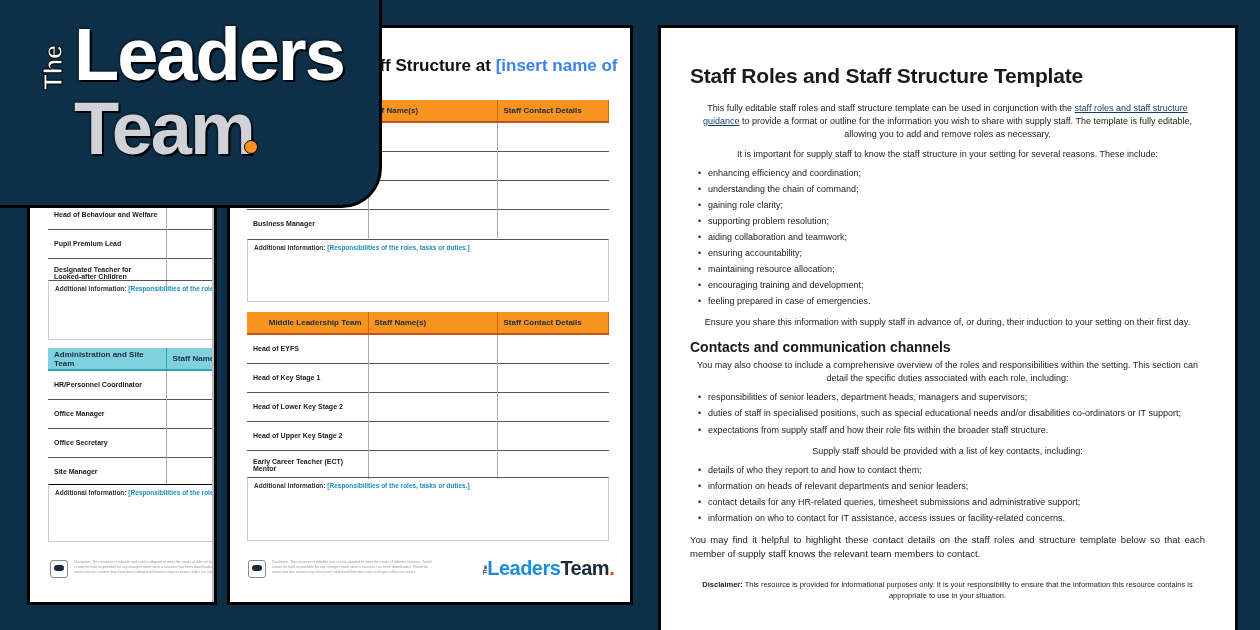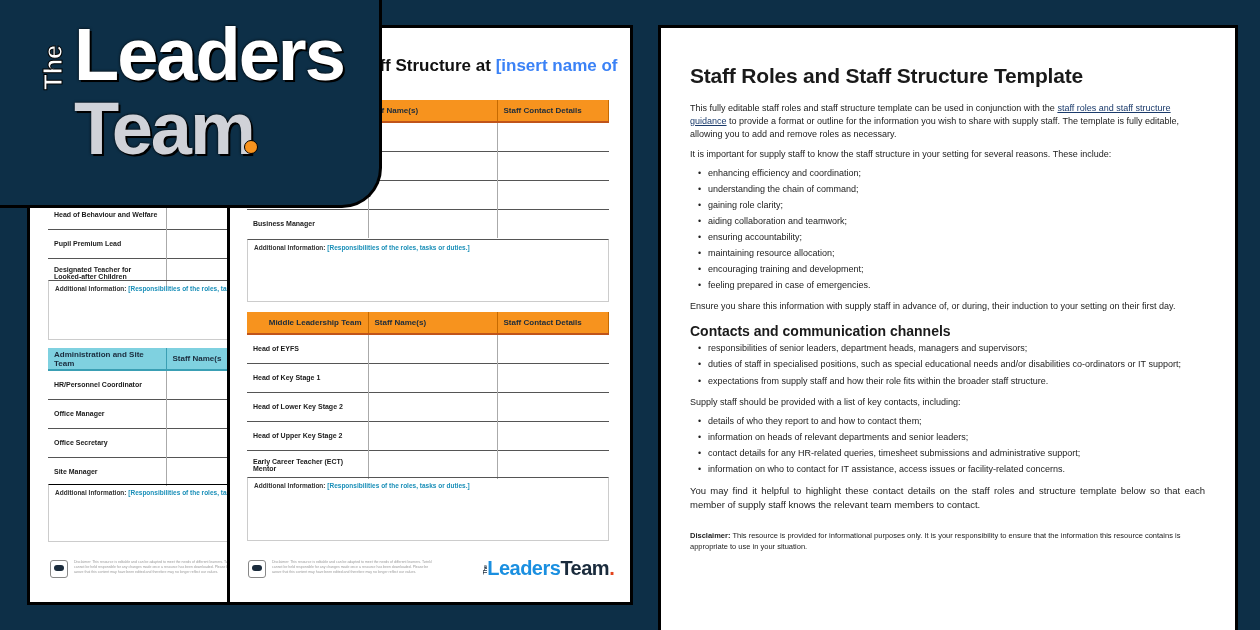--- a/index.html
+++ b/index.html
@@ -2,21 +2,21 @@
 <html><head>
 <meta charset="utf-8">
 <style>
   * { box-sizing: border-box; margin: 0; padding: 0; }
   html, body { width: 1260px; height: 630px; overflow: hidden; }
   body { background: #0d2f47; font-family: "Liberation Sans", sans-serif; position: relative; color: #1a1a1a; }
 
   .page { position: absolute; background: #fff; box-shadow: 0 0 0 3px #000; overflow: hidden; }
 
   
-  #page-back { left: 30px; top: 28px; width: 200px; height: 574px; border-right: 2px solid #bbb; }
+  #page-back { left: 30px; top: 28px; width: 184px; height: 574px; border-right: 2px solid #bbb; }
   
   #page-mid { left: 230px; top: 28px; width: 400px; height: 574px; }
   
   #page-main { left: 661px; top: 28px; width: 574px; height: 602px; }
 
   
   .tbl { position: absolute; border-collapse: collapse; font-size: 7px; font-weight: bold; }
   .tbl th { text-align: left; padding: 0 6px; height: 22px; color: #1a2b3c; font-size: 8px; }
   .tbl td { border-top: 1px solid #555; border-right: 1px solid #aaa; padding: 0 6px; height: 29px; vertical-align: middle; }
   .tbl td:last-child { border-right: none; }
@@ -35,21 +35,21 @@
   .mini-brand { position: absolute; font-size: 20px; font-weight: bold; white-space: nowrap; letter-spacing: -0.5px; }
   .mini-brand .the { font-size: 6px; display: inline-block; transform: rotate(-90deg); color: #1a2b3c; vertical-align: middle; margin-right: -2px; }
   .mini-brand .lead { color: #1a8fe0; }
   .mini-brand .team { color: #1a2b3c; }
   .mini-brand .dot { color: #e3431c; }
 
   
   .doc { position: absolute; left: 29px; top: 36px; width: 515px; font-family: "Liberation Sans", sans-serif; }
   .doc h1 { font-size: 21px; font-weight: bold; color: #1a1a1a; margin-bottom: 14px; letter-spacing: -0.2px; }
   .doc h2 { font-size: 14px; font-weight: bold; color: #1a1a1a; margin: 10px 0 4px; }
-  .doc p { font-size: 9px; line-height: 13px; margin-bottom: 7px; color: #222; }
+  .doc p { font-size: 9px; line-height: 13px; margin-bottom: 7px; color: #222; text-align: center; }
   .doc ul { list-style: none; margin: -3px 0 7px 8px; }
   .doc li { font-size: 9px; line-height: 16px; padding-left: 10px; position: relative; color: #222; }
   .doc li::before { content: "•"; position: absolute; left: 0; top: 0; }
   .doc a { color: #1a3a6b; text-decoration: underline; }
   .doc .disc { font-size: 7.5px; line-height: 11px; margin-top: 18px; }
   .doc .disc b { font-weight: bold; }
   .doc p.justify { text-align: justify; font-size: 9.5px; line-height: 14px; }
 
   
   #brand { position: absolute; left: -10px; top: -10px; width: 392px; height: 218px; background: #0d2f47; border: 3px solid #000; border-radius: 0 0 40px 0; border-top: none; border-left: none; }
@@ -204,28 +204,30 @@
   <div class="doc">
     <h1>Staff Roles and Staff Structure Template</h1>
     <p>
       <span>This fully editable staff roles and staff structure template can be used in conjunction with the </span><a>staff roles and staff structure guidance</a><span> to provide a format or outline for the information you wish to share with supply staff. The template is fully editable, allowing you to add and remove roles as necessary.</span>
     </p>
     <p>It is important for supply staff to know the staff structure in your setting for several reasons. These include:</p>
     <ul>
       <li>enhancing efficiency and coordination;</li>
       <li>understanding the chain of command;</li>
       <li>gaining role clarity;</li>
+      <li>supporting problem resolution;</li>
       <li>aiding collaboration and teamwork;</li>
       <li>ensuring accountability;</li>
       <li>maintaining resource allocation;</li>
       <li>encouraging training and development;</li>
       <li>feeling prepared in case of emergencies.</li>
     </ul>
     <p>Ensure you share this information with supply staff in advance of, or during, their induction to your setting on their first day.</p>
     <h2>Contacts and communication channels</h2>
+    <p>You may also choose to include a comprehensive overview of the roles and responsibilities within the setting. This section can detail the specific duties associated with each role, including:</p>
     <ul>
       <li>responsibilities of senior leaders, department heads, managers and supervisors;</li>
       <li style="line-height:13px; margin:2px 0;">duties of staff in specialised positions, such as special educational needs and/or disabilities co-ordinators or IT support;</li>
       <li>expectations from supply staff and how their role fits within the broader staff structure.</li>
     </ul>
     <p>Supply staff should be provided with a list of key contacts, including:</p>
     <ul>
       <li>details of who they report to and how to contact them;</li>
       <li>information on heads of relevant departments and senior leaders;</li>
       <li>contact details for any HR-related queries, timesheet submissions and administrative support;</li>

